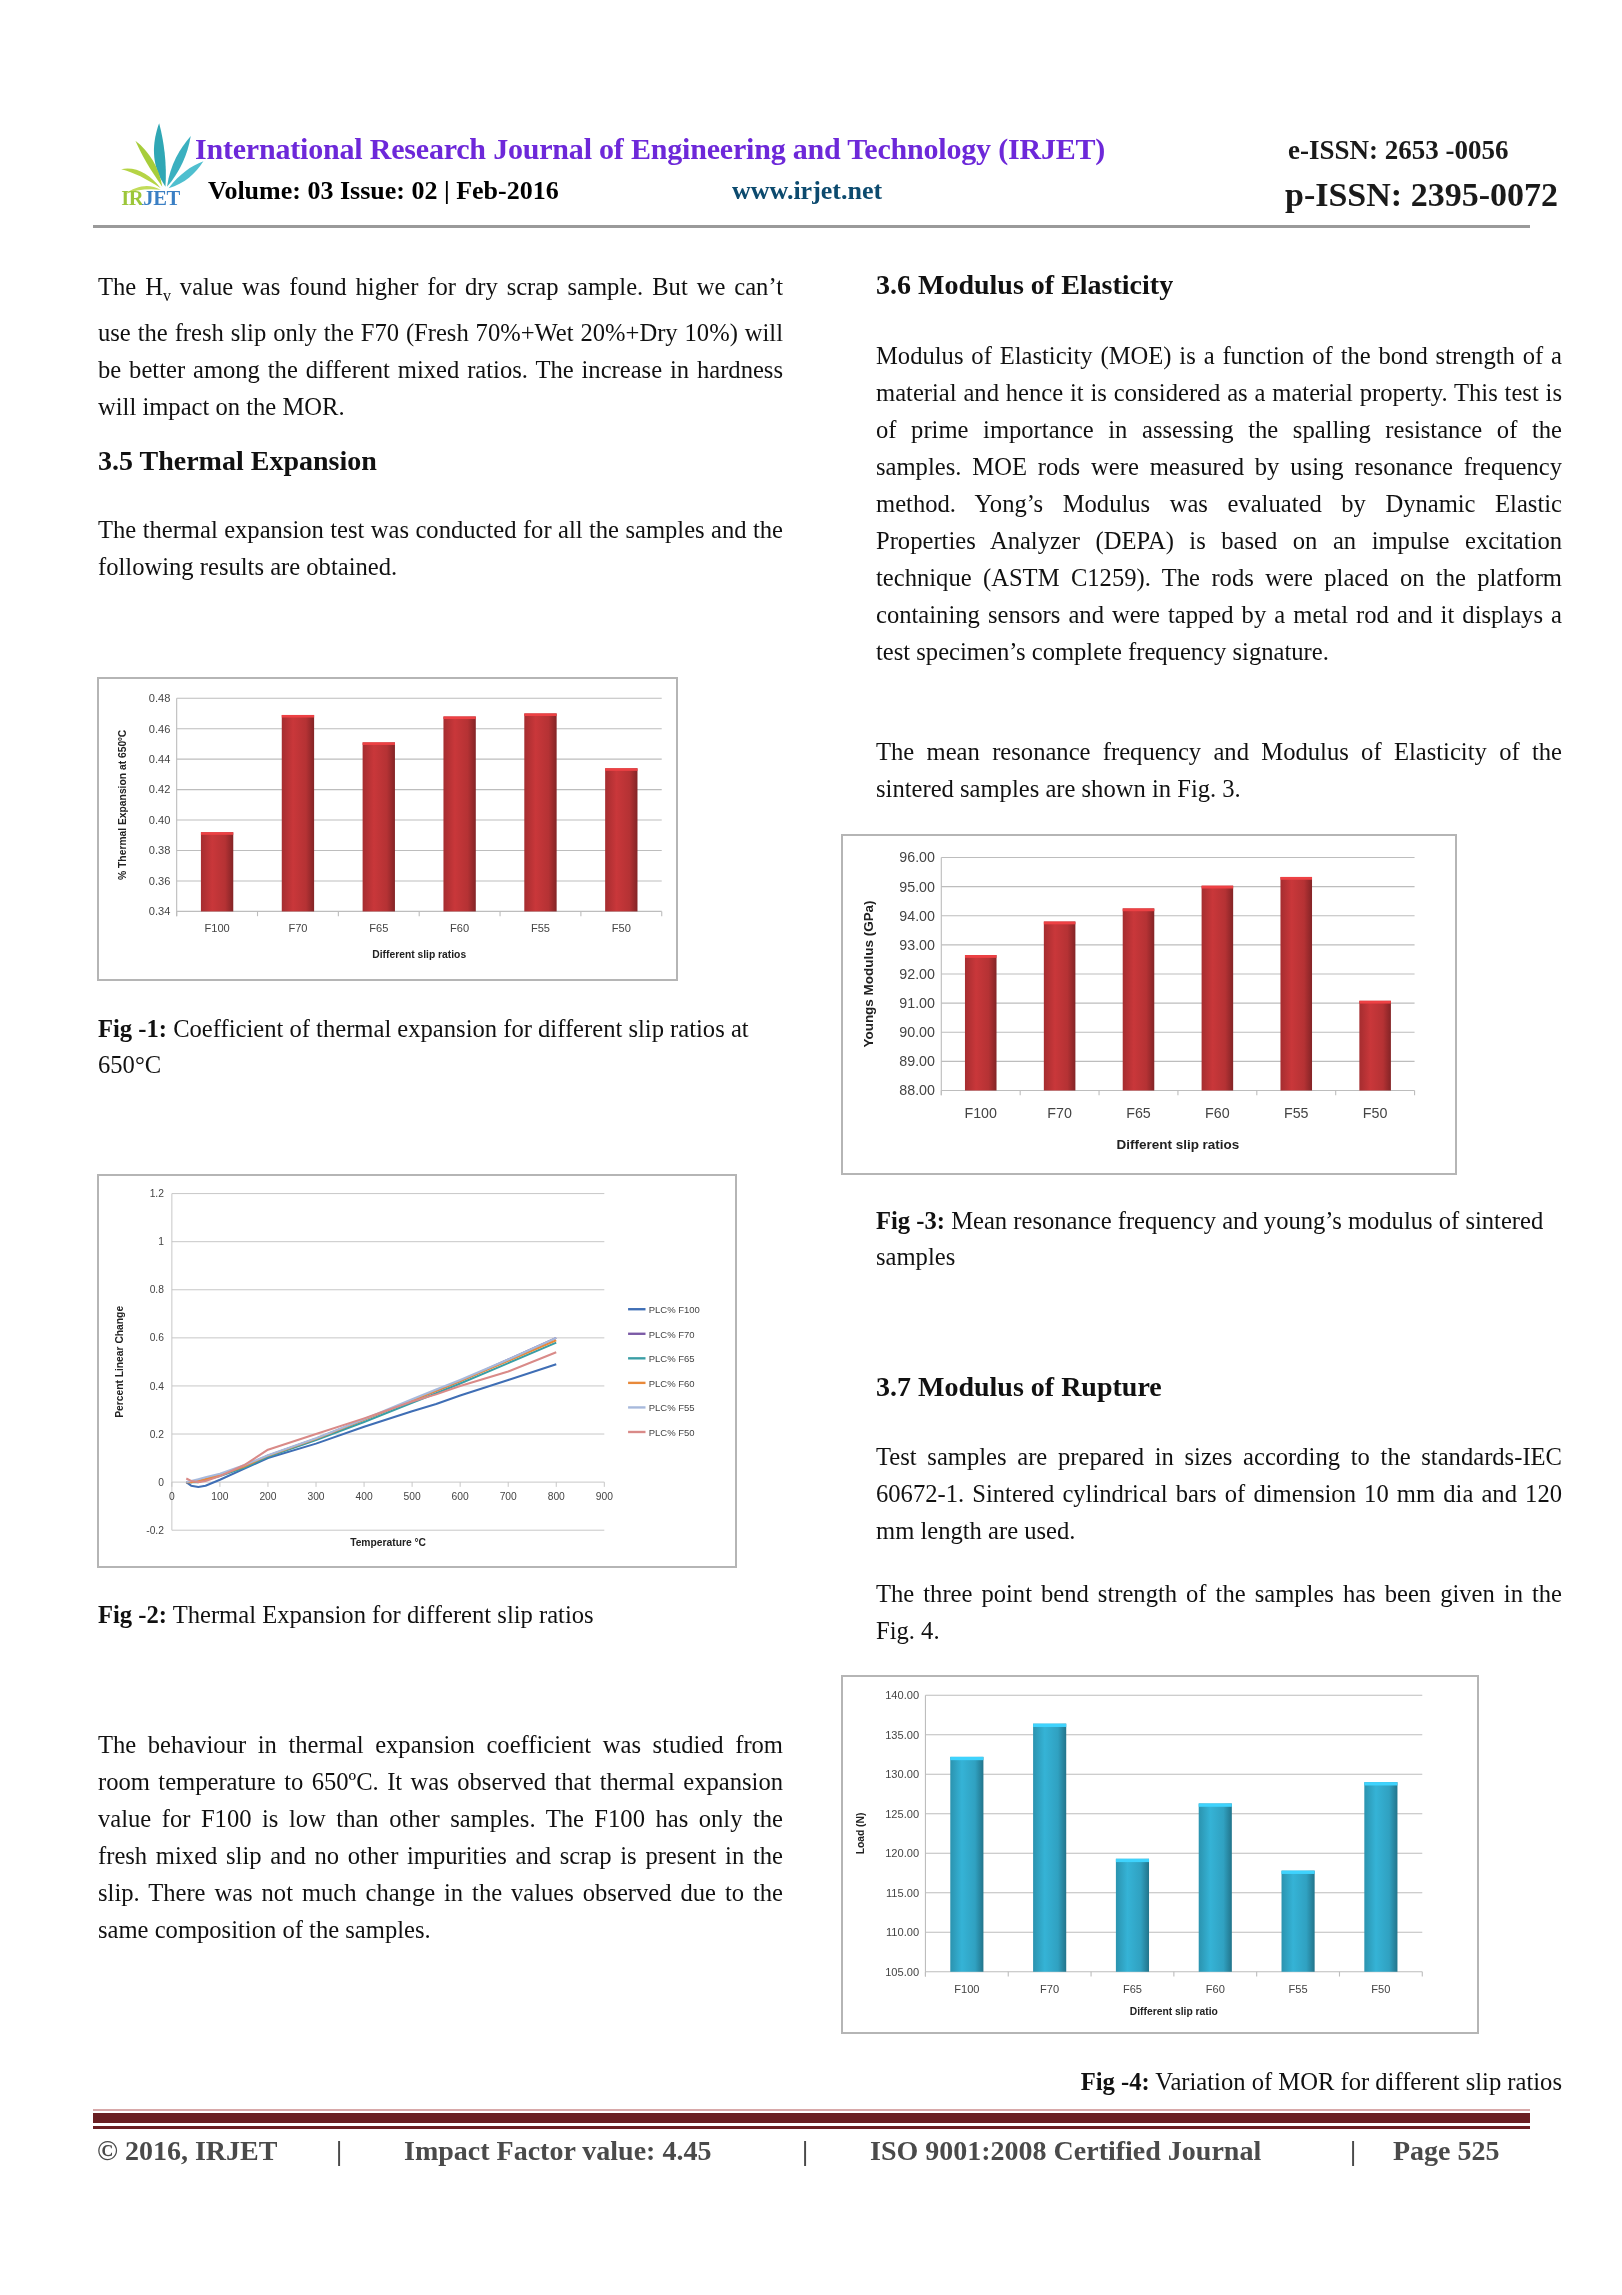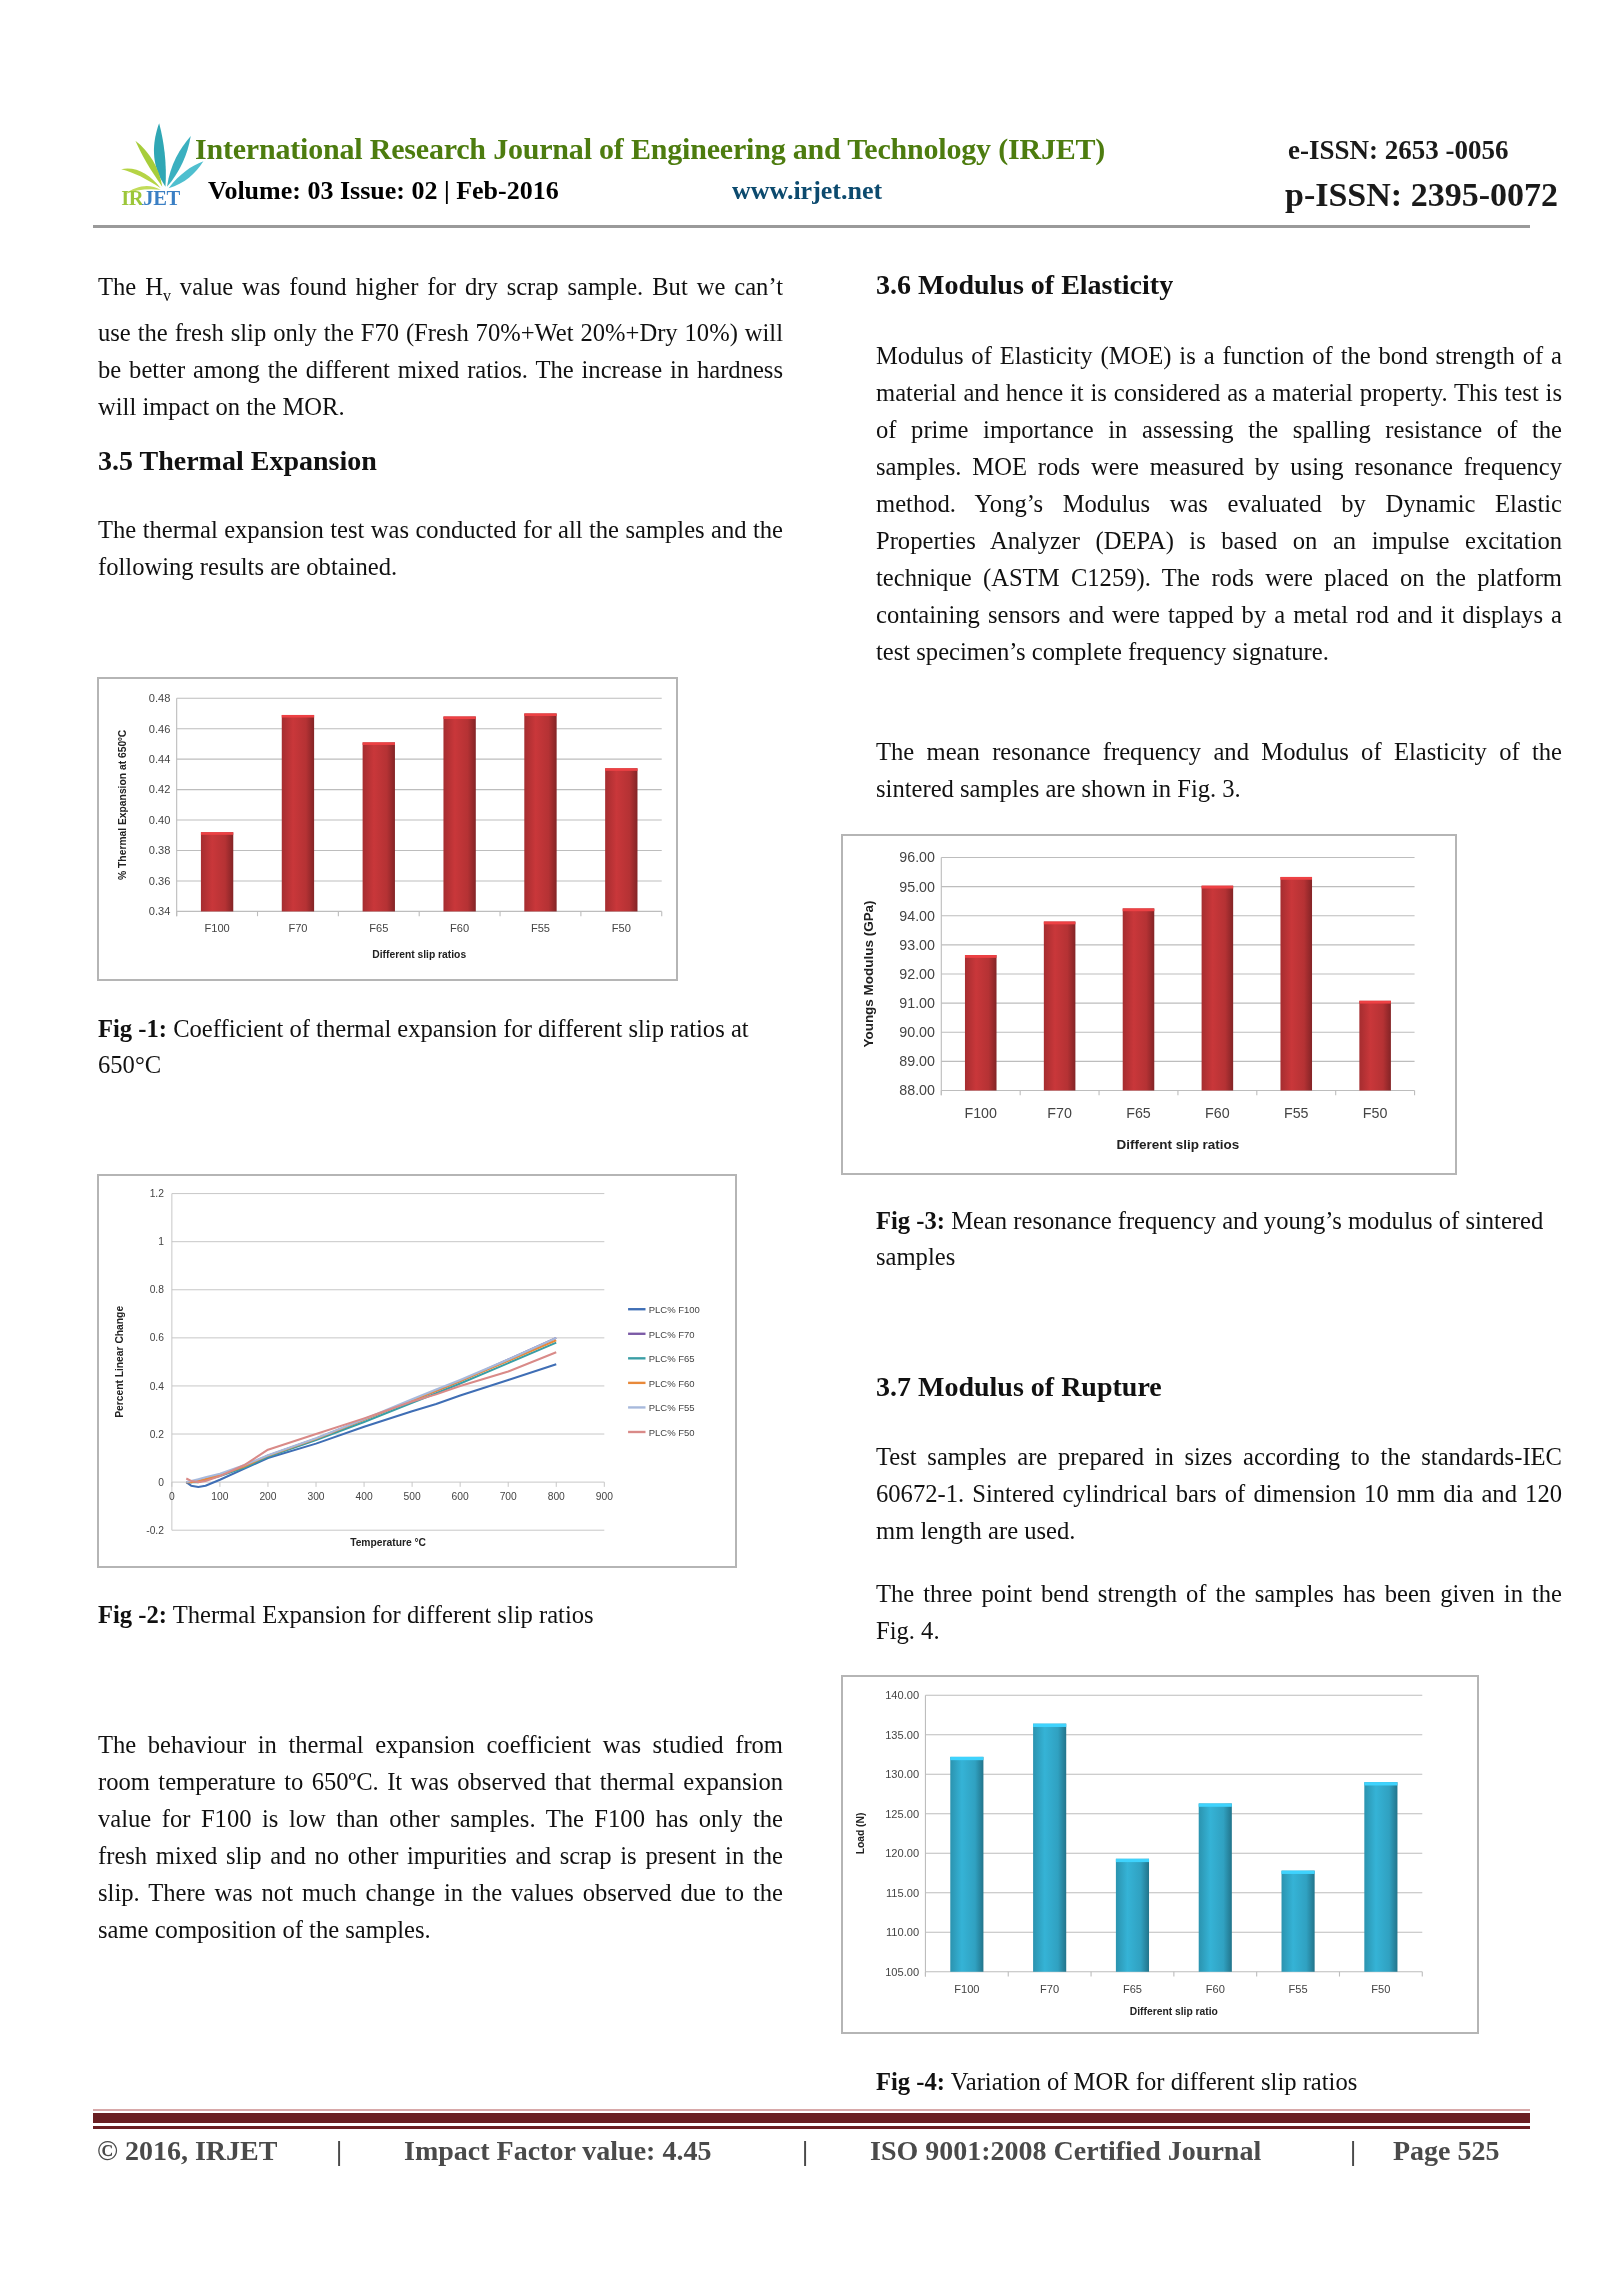--- a/index.html
+++ b/index.html
@@ -1,20 +1,20 @@
 <!DOCTYPE html>
 <html style="font-size:12.7px"><head>
 <meta charset="utf-8">
 <style>
   html,body{margin:0;padding:0;background:#fff;}
   body{width:1623px;height:2295px;position:relative;overflow:hidden;font-family:"Liberation Serif","DejaVu Serif",serif;color:#111;}
   .abs{position:absolute;}
   
   .logo{left:84px;top:117px;width:87px;height:95px;margin-left:34px;}
-  .hdr-title{left:195px;top:132px;font-size:30px;font-weight:bold;color:#4d7c0f;letter-spacing:-0.2px;white-space:nowrap;}
+  .hdr-title{left:195px;top:132px;font-size:30px;font-weight:bold;color:#6d28d9;letter-spacing:-0.2px;white-space:nowrap;}
   .hdr-eissn{left:1288px;top:135px;font-size:27px;font-weight:bold;color:#1a1a1a;white-space:nowrap;}
   .hdr-vol{left:208px;top:176px;font-size:26px;font-weight:bold;color:#000000;white-space:nowrap;}
   .hdr-url{left:732px;top:176px;font-size:26px;font-weight:bold;color:#0c4a6e;white-space:nowrap;}
   .hdr-pissn{left:1285px;top:176px;font-size:34px;font-weight:bold;color:#1a1a1a;white-space:nowrap;}
   .hdr-rule{left:93px;top:225px;width:1437px;height:3.2px;background:#9a9a9a;}
   
   .col-l{left:98px;width:685px;}
   .col-r{left:841px;width:686px;margin-left:35px;}
   .para{font-size:24.6px;line-height:37px;text-align:justify;}
   .h2{font-size:28px;font-weight:bold;}
@@ -296,21 +296,21 @@
       <rect x="553.35" y="244.36571428571432" width="41.800000000000004" height="127.63428571428568" fill="url(#fig4-grad)"></rect>
       <rect x="553.35" y="244.36571428571432" width="41.800000000000004" height="4.188" fill="#3fd3fd"></rect>
       <text x="574.25" y="398.6" text-anchor="middle" font-size="14" fill="#444">F55</text>
       <rect x="657.85" y="132.68571428571428" width="41.800000000000004" height="239.31428571428572" fill="url(#fig4-grad)"></rect>
       <rect x="657.85" y="132.68571428571428" width="41.800000000000004" height="4.188" fill="#3fd3fd"></rect>
       <text x="678.75" y="398.6" text-anchor="middle" font-size="14" fill="#444">F50</text>
       <text x="417.5" y="427" text-anchor="middle" font-size="13" font-weight="bold" fill="#222">Different slip ratio</text>
       <text x="26" y="197.5" text-anchor="middle" font-size="13" font-weight="bold" fill="#222" transform="rotate(-90 26 197.5)">Load (N)</text>
     </svg>
 </div>
-<div class="abs col-r cap" style="top:2064px;"><b>Fig -4:</b><span> Variation of MOR for different slip ratios</span></div>
+<div class="abs col-r cap" style="top:2064px;text-align:right;"><b>Fig -4:</b><span> Variation of MOR for different slip ratios</span></div>
 
 <div class="abs ftr-rule0"></div>
 <div class="abs ftr-rule1"></div>
 <div class="abs ftr-rule2"></div>
 <div class="abs ftr" style="left:97px;">© 2016, IRJET</div>
 <div class="abs ftr" style="left:336px;">|</div>
 <div class="abs ftr" style="left:404px;">Impact Factor value: 4.45</div>
 <div class="abs ftr" style="left:802px;">|</div>
 <div class="abs ftr" style="left:870px;">ISO 9001:2008 Certified Journal</div>
 <div class="abs ftr" style="left:1350px;">|</div>

